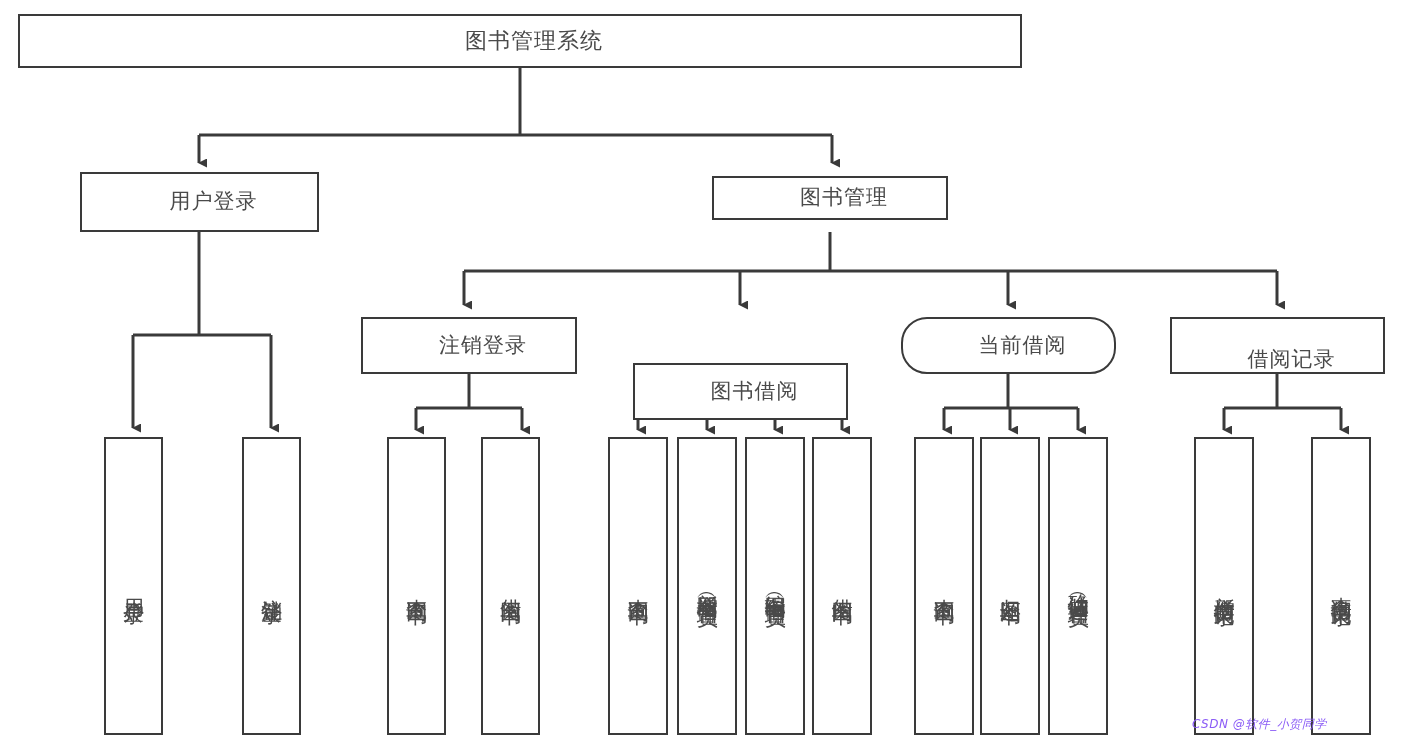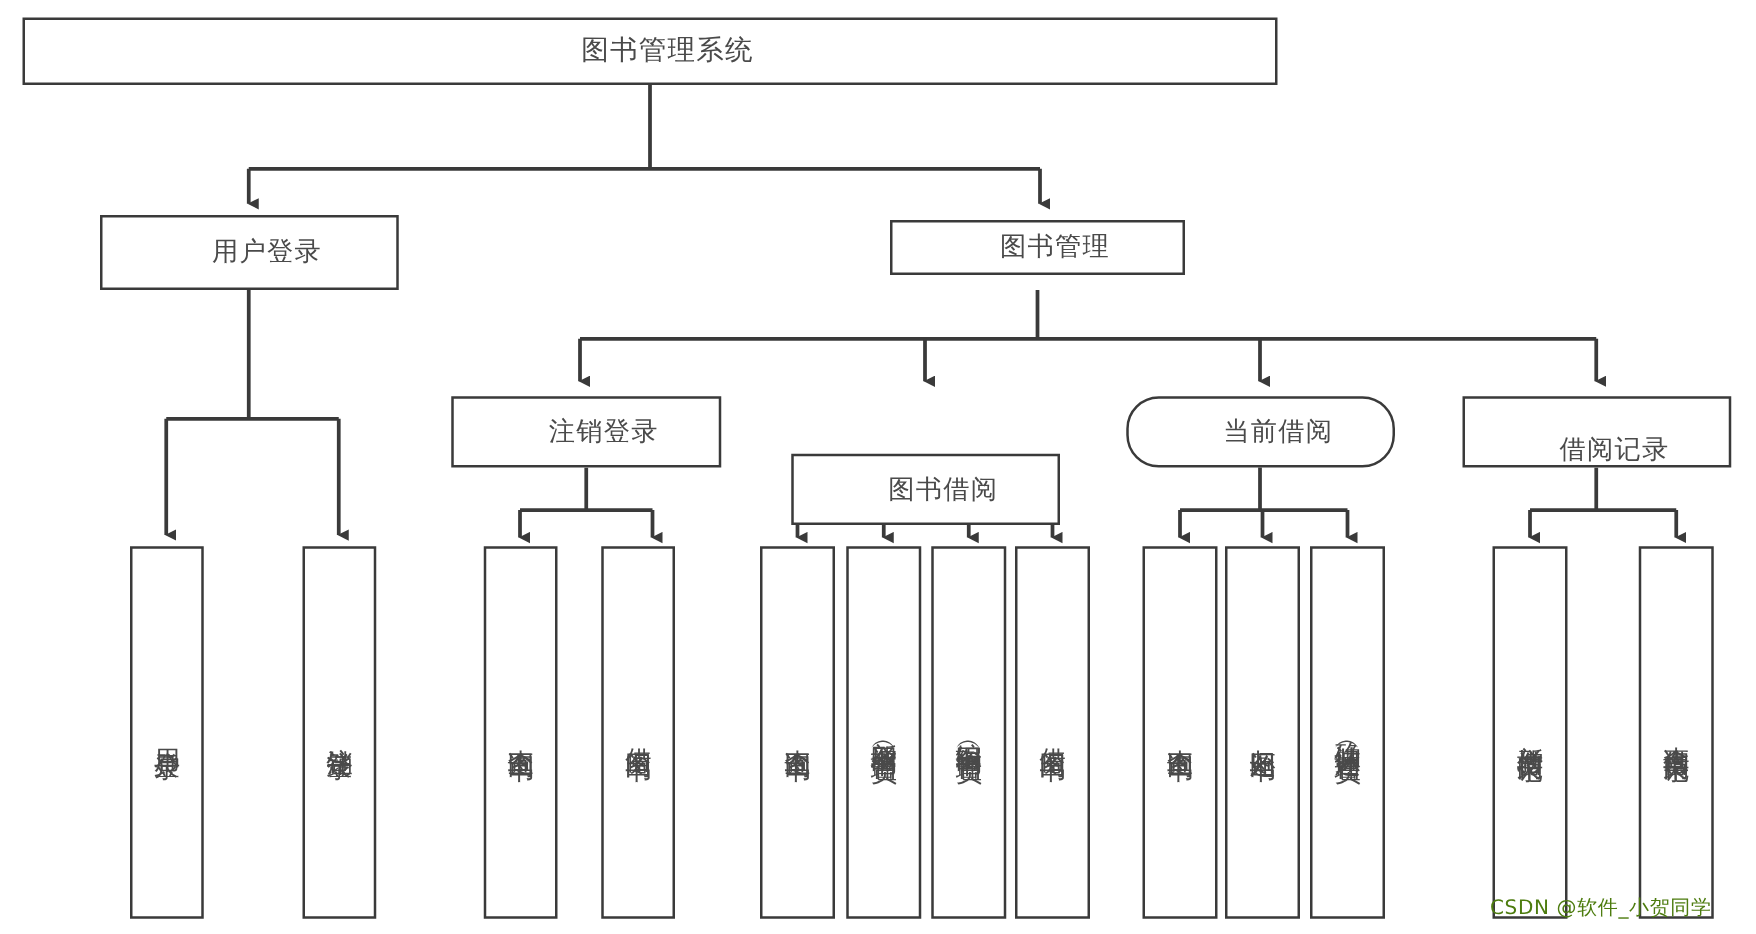--- a/index.html
+++ b/index.html
@@ -54,25 +54,26 @@
     padding: 4px 0;
   }
   .node.root {
     font-size: 22px;
   }
   .node .lbl {
     display: block;
   }
   .watermark {
     position: absolute;
-    color: #4d7c0f;
-    font-size: 16px;
+    color: #8b5cf6;
+    font-size: 12px;
     letter-spacing: 0.5px;
     white-space: nowrap;
     user-select: none;
+    font-style: italic;
   }
 </style>
 </head>
 <body>
 
 <div id="canvas">
 
   <svg class="edges" viewBox="0 0 1405 747" xmlns="http://www.w3.org/2000/svg">
     <defs>
       <marker id="arrow" markerWidth="10" markerHeight="10" refX="4.5" refY="8" orient="auto" markerUnits="userSpaceOnUse">

